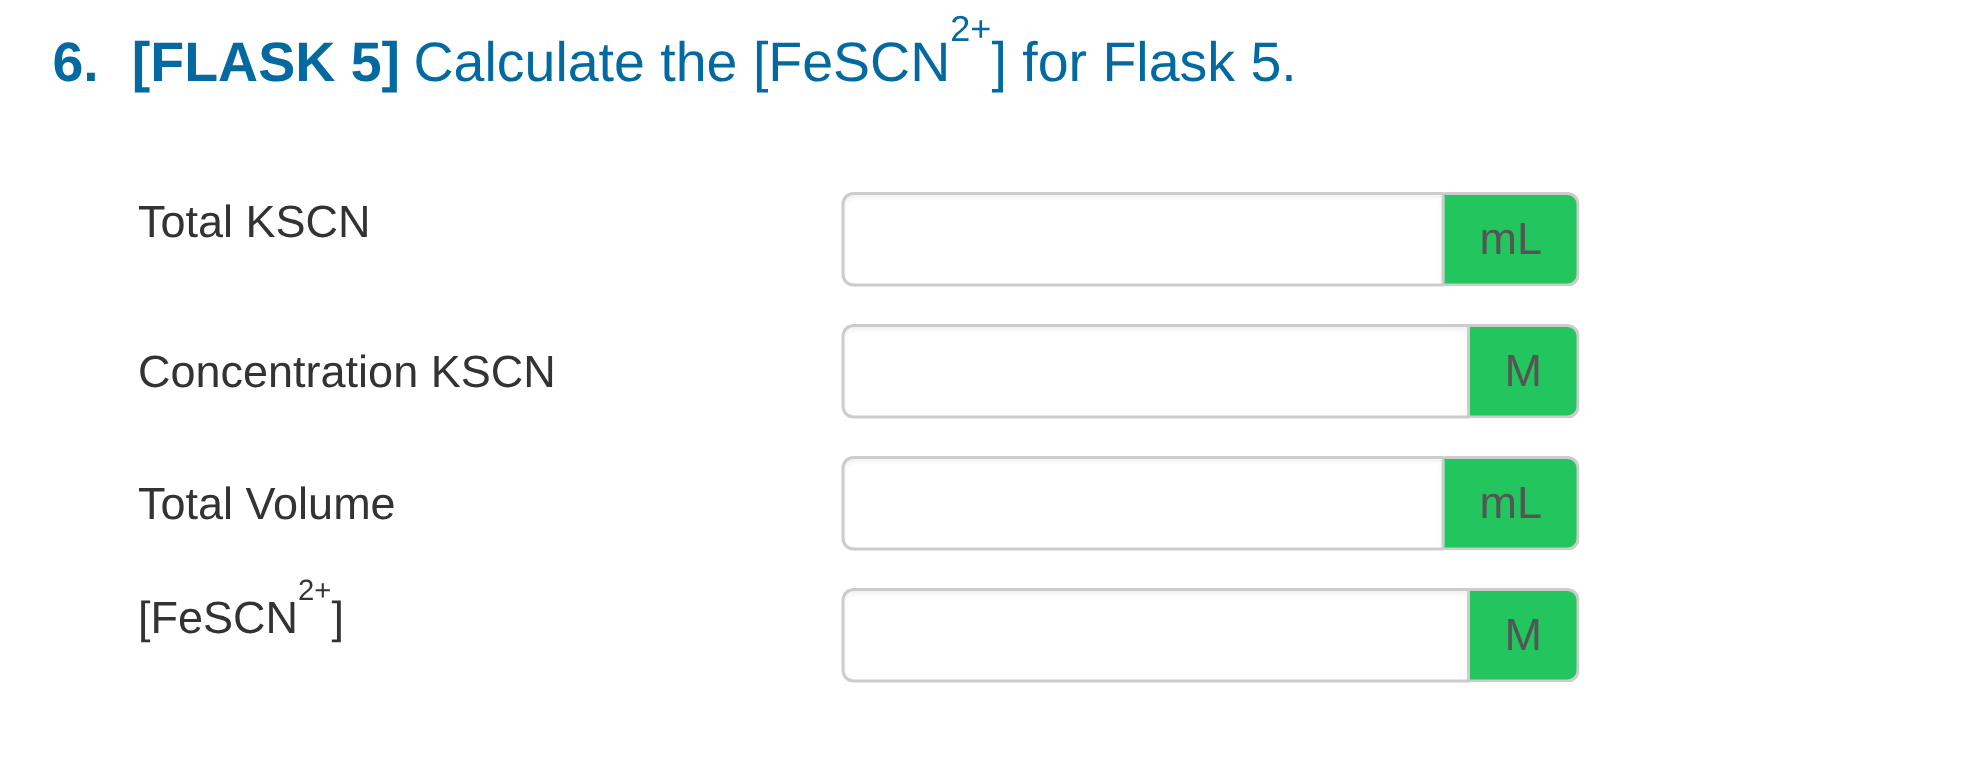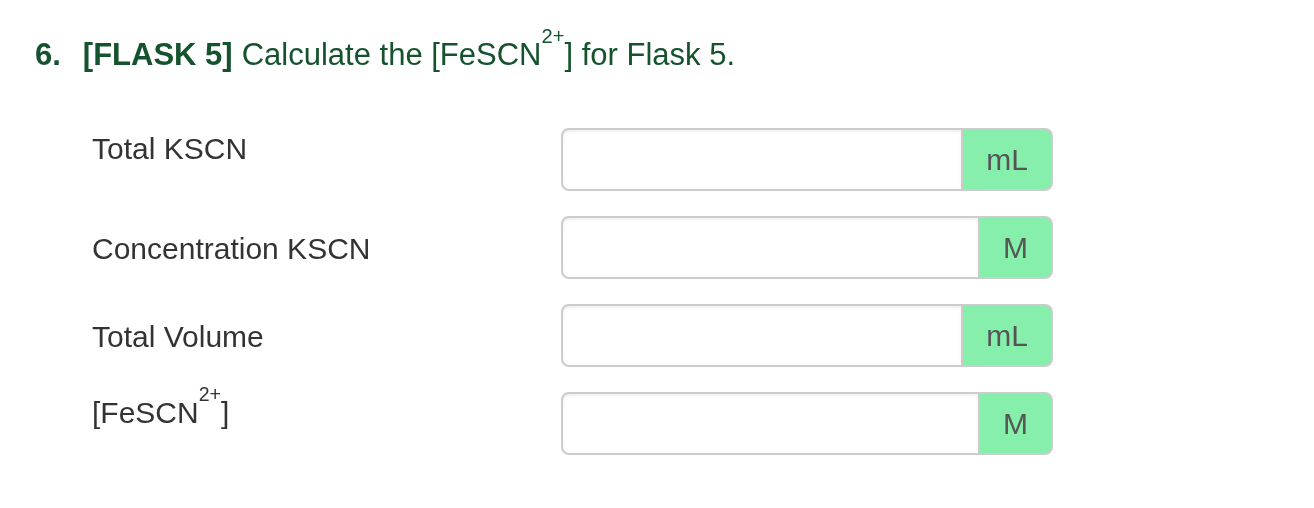--- a/index.html
+++ b/index.html
@@ -13,25 +13,25 @@
   .page {
     position: relative;
     width: 1314px;
     height: 508px;
     background: #ffffff;
     overflow: hidden;
   }
   .heading {
     position: absolute;
     left: 35px;
-    top: 36px;
-    font-size: 31px;
+    top: 20px;
+    font-size: 37px;
     line-height: 1.2;
     white-space: nowrap;
-    color: #14532d;
+    color: #0369a1;
   }
   .heading .q-num {
     font-weight: bold;
     margin-right: 22px;
   }
   .heading .q-tag {
     font-weight: bold;
     margin-right: 9px;
   }
   sup.sup {
@@ -77,21 +77,21 @@
     background: #ffffff;
     outline: none;
   }
   .unit-addon {
     flex: 0 0 auto;
     height: 100%;
     display: flex;
     align-items: center;
     justify-content: center;
     padding: 0 23px;
-    background: #86efac;
+    background: #22c55e;
     border: 2px solid #cccccc;
     border-left: none;
     border-radius: 0 8px 8px 0;
     font-size: 30px;
     color: #555555;
     white-space: nowrap;
   }
 </style>
 </head>
 <body>

